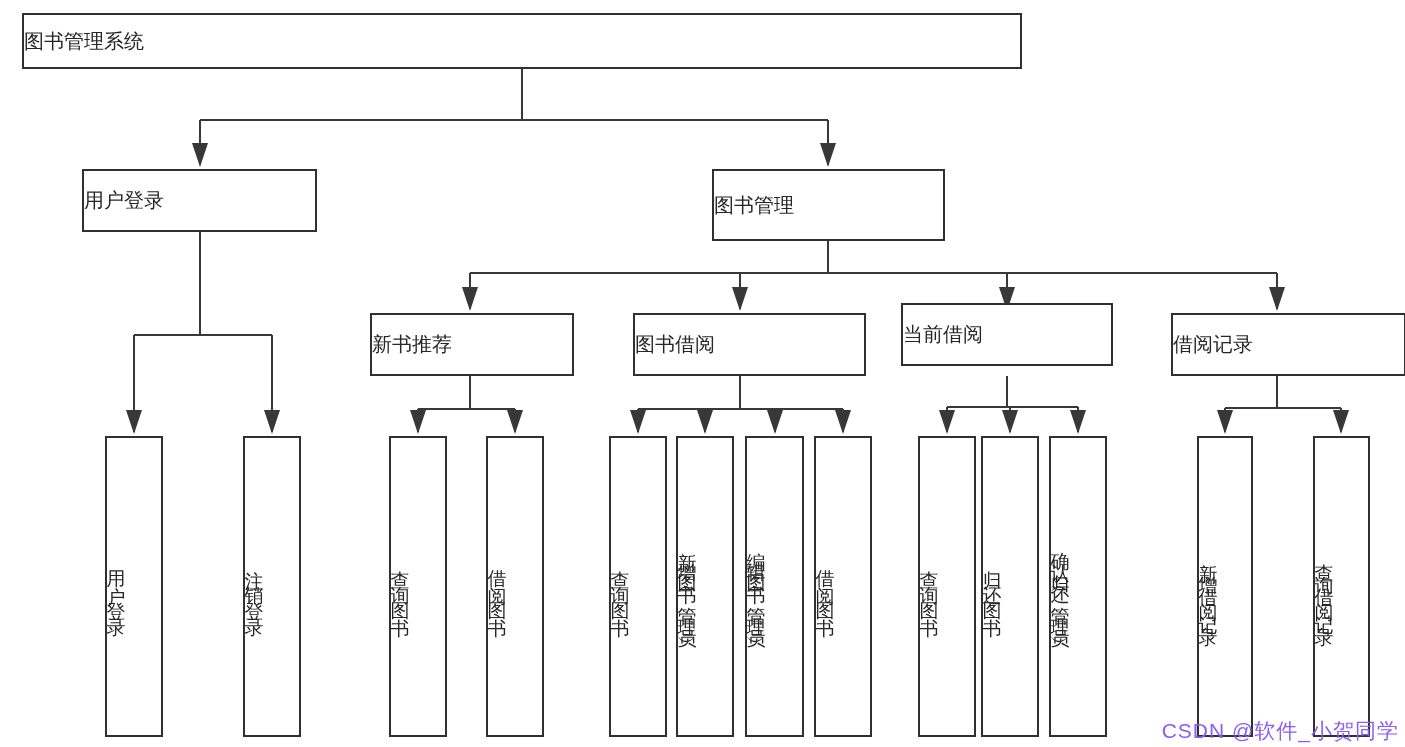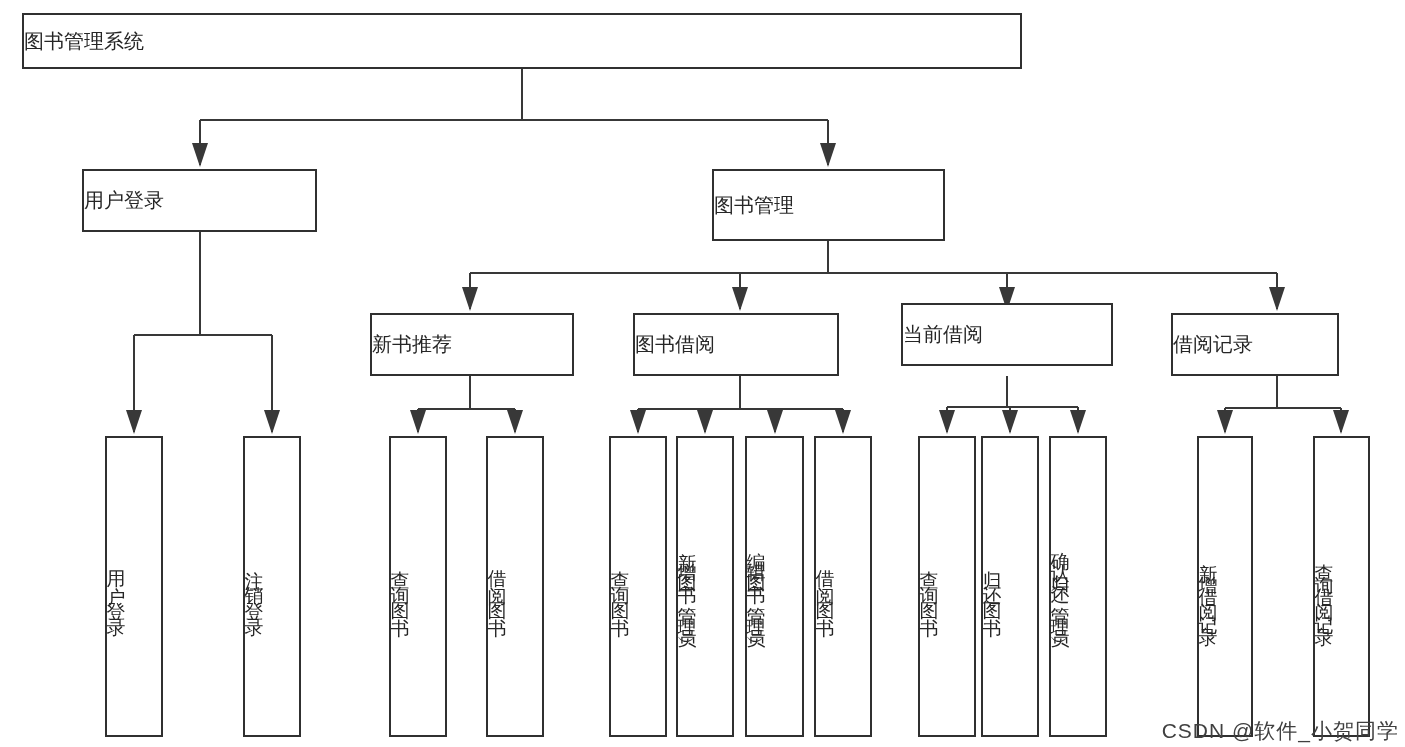--- a/index.html
+++ b/index.html
@@ -16,21 +16,21 @@
   .box span { white-space:nowrap; }
   .leaf { top:436px; height:301px; font-size:19px; }
   .leaf span {
     writing-mode:vertical-rl; text-orientation:mixed; line-height:1; white-space:nowrap;
   }
   .ls16 span { letter-spacing:16px; }
   .ls13 span { letter-spacing:13px; }
   .ls11 span { letter-spacing:11px; }
   .watermark {
     position:absolute; right:6px; bottom:2px; z-index:5;
-    color:#404040; font-size:21px; letter-spacing:1px;
+    color:#8b5cf6; font-size:21px; letter-spacing:1px;
   }
 </style>
 </head>
 <body>
 
 <div class="canvas">
 
   <svg class="connectors" viewBox="0 0 1405 747" xmlns="http://www.w3.org/2000/svg">
     <g stroke="#383838" stroke-width="2" fill="none">
       <path d="M522,69 L522,120 M200,120 L828,120 M200,120 L200,165 M828,120 L828,165"></path>
@@ -71,27 +71,27 @@
   <div class="box" style="left:82px; top:169px; width:235px; height:63px;">
     <span>用户登录</span>
   </div>
   <div class="box" style="left:712px; top:169px; width:233px; height:72px;">
     <span>图书管理</span>
   </div>
 
   <div class="box" style="left:354px; top:313px; width:204px; height:63px;margin-left:16px;">
     <span>新书推荐</span>
   </div>
-  <div class="box" style="left:633px; top:313px; width:206px; height:63px;">
+  <div class="box" style="left:633px; top:313px; width:233px; height:63px;">
     <span>图书借阅</span>
   </div>
   <div class="box" style="left:901px; top:303px; width:212px; height:63px;">
     <span>当前借阅</span>
   </div>
-  <div class="box" style="left:1171px; top:313px; width:168px; height:63px;">
+  <div class="box" style="left:1171px; top:313px; width:235px; height:63px;">
     <span>借阅记录</span>
   </div>
 
   <div class="box leaf ls16" style="left:105px; width:58px;">
     <span>用户登录</span>
   </div>
   <div class="box leaf ls16" style="left:243px; width:58px;">
     <span>注销登录</span>
   </div>
 

